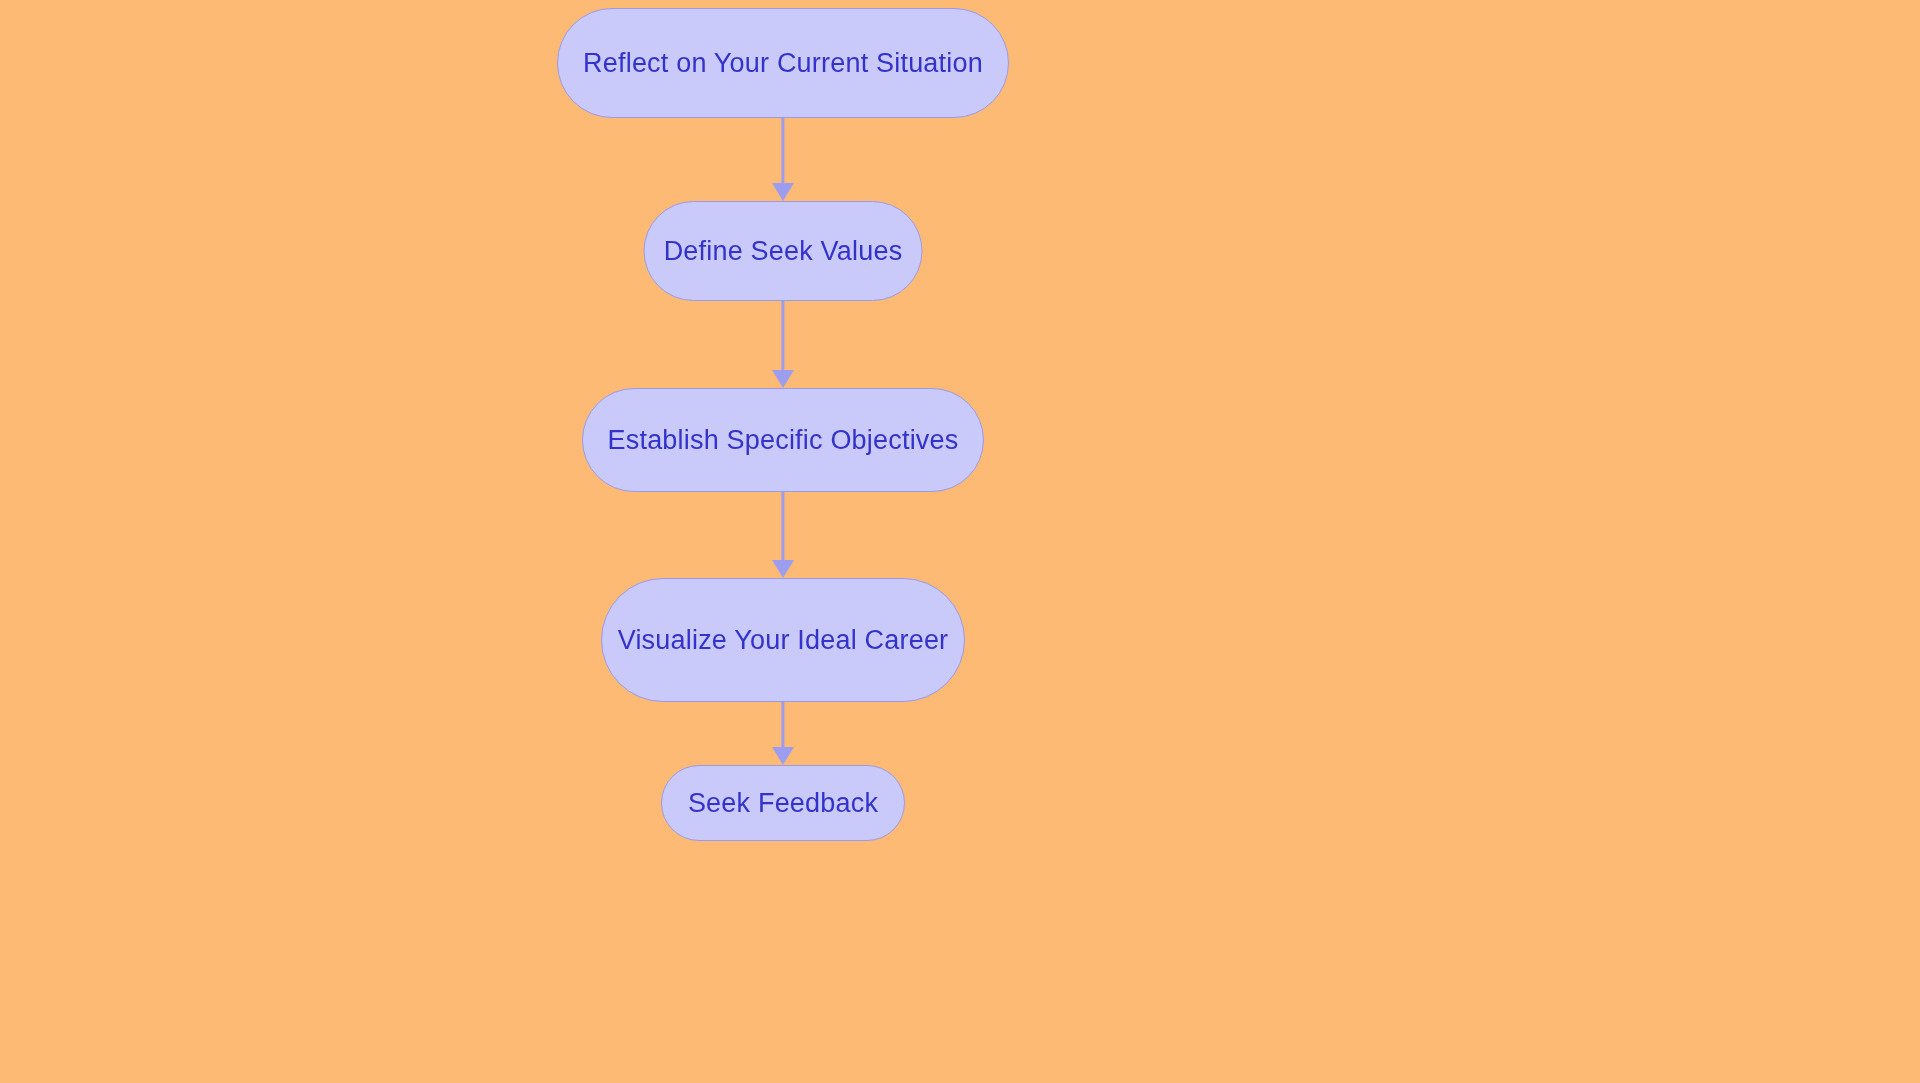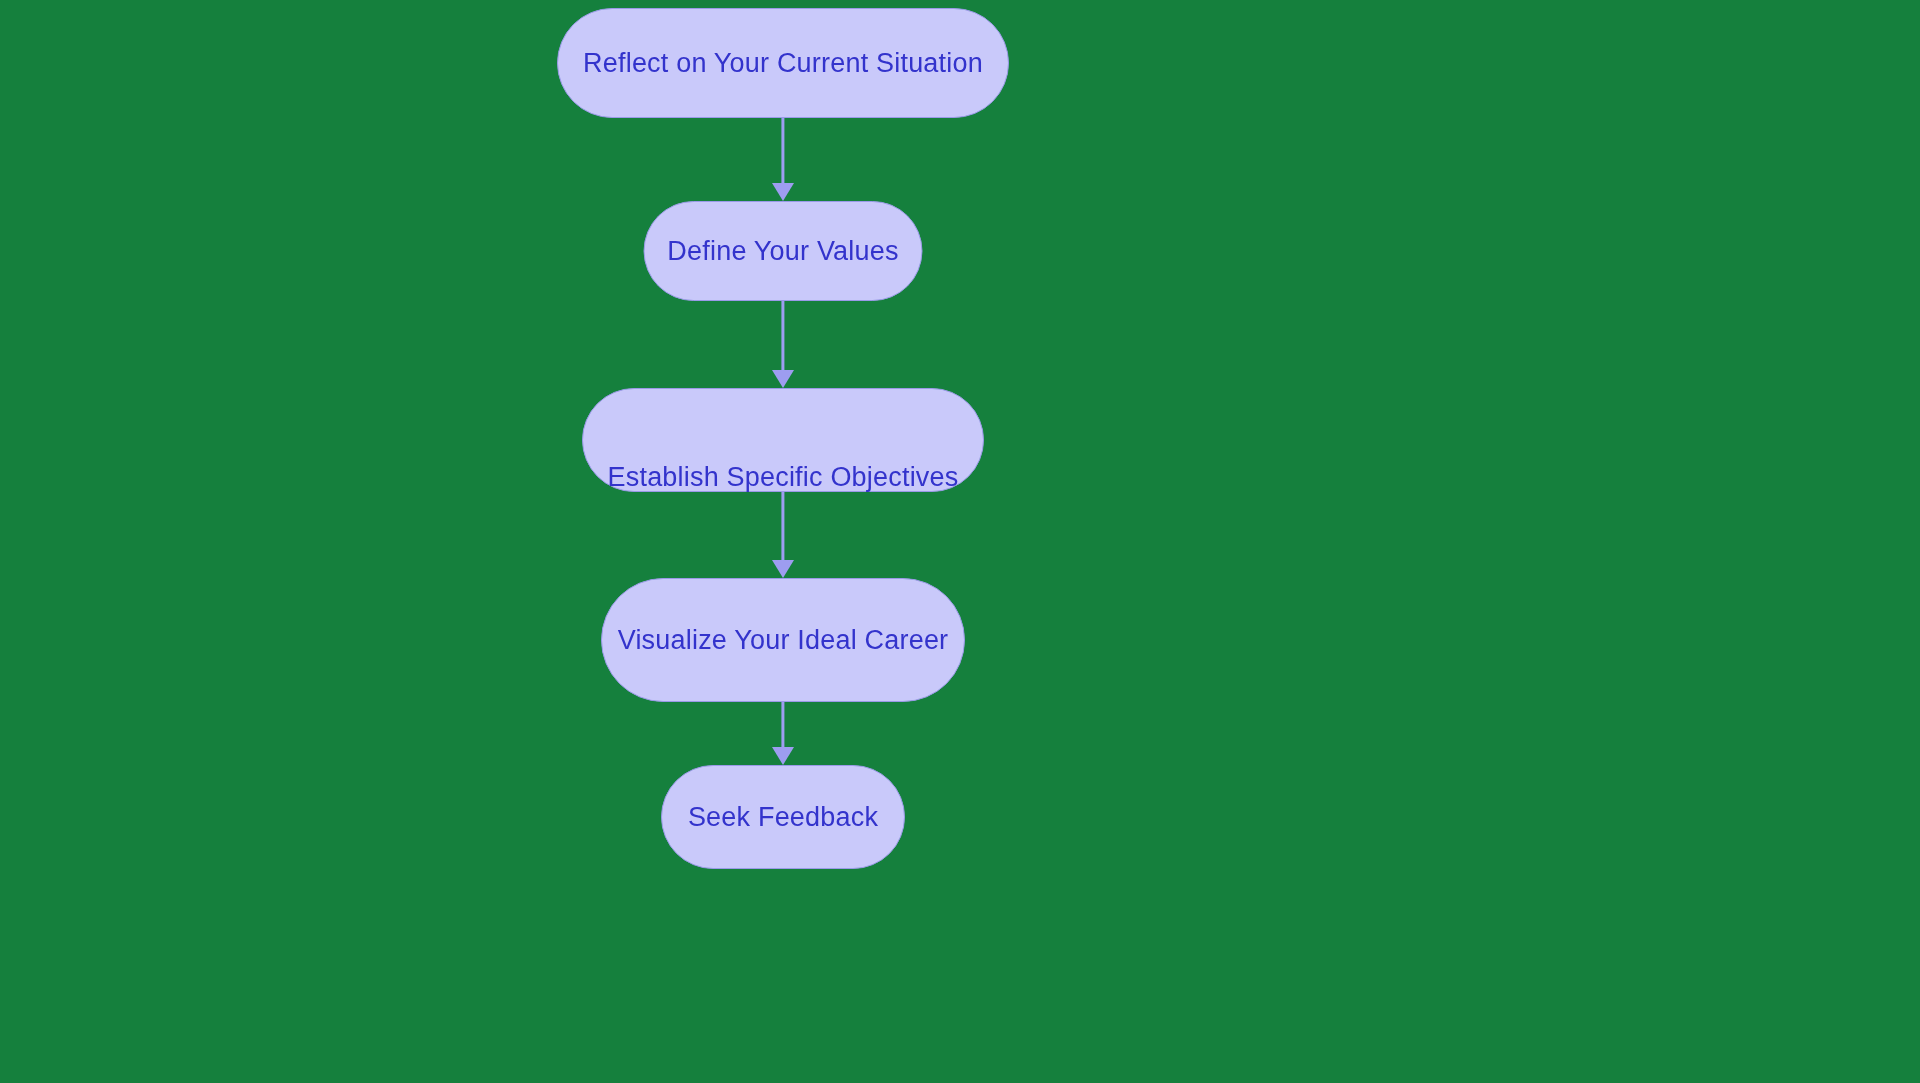--- a/index.html
+++ b/index.html
@@ -68,21 +68,21 @@
     width: 0;
     height: 0;
     border-left: 11px solid transparent;
     border-right: 11px solid transparent;
     border-top: 18px solid #9d9df0;
   }
 </style>
 </head>
 <body>
 
-<div id="flowchart-canvas" style="background: #15803d;">
+<div id="flowchart-canvas" style="background: #fdba74;">
 
   <div class="flow-edge" style="left: 783px; top: 118px; height: 83px;">
     <div class="edge-shaft" style="height: 65px; background: rgb(157, 157, 240);"></div>
     <div class="edge-head" style="border-top-color: rgb(157, 157, 240);"></div>
   </div>
   <div class="flow-edge" style="left: 783px; top: 301px; height: 87px;">
     <div class="edge-shaft" style="height: 69px; background: rgb(157, 157, 240);"></div>
     <div class="edge-head" style="border-top-color: rgb(157, 157, 240);"></div>
   </div>
   <div class="flow-edge" style="left: 783px; top: 492px; height: 86px;">
@@ -91,25 +91,25 @@
   </div>
   <div class="flow-edge" style="left: 783px; top: 678px; height: 87px;">
     <div class="edge-shaft" style="height: 69px; background: rgb(157, 157, 240);"></div>
     <div class="edge-head" style="border-top-color: rgb(157, 157, 240);"></div>
   </div>
 
   <div class="flow-node" style="left: 783px; top: 8px; width: 452px; height: 110px; background: rgb(201, 201, 250); border-color: rgb(154, 154, 232); color: rgb(51, 51, 204);">
     <span class="node-label">Reflect on Your Current Situation</span>
   </div>
   <div class="flow-node" style="left: 783px; top: 201px; width: 279px; height: 100px; background: rgb(201, 201, 250); border-color: rgb(154, 154, 232); color: rgb(51, 51, 204);">
-    <span class="node-label">Define Your Values</span>
+    <span class="node-label">Define Seek Values</span>
   </div>
-  <div class="flow-node" style="left: 783px; top: 388px; width: 402px; height: 104px; background: rgb(201, 201, 250); border-color: rgb(154, 154, 232); color: rgb(51, 51, 204); align-items: flex-end;">
+  <div class="flow-node" style="left: 783px; top: 388px; width: 402px; height: 104px; background: rgb(201, 201, 250); border-color: rgb(154, 154, 232); color: rgb(51, 51, 204);">
     <span class="node-label">Establish Specific Objectives</span>
   </div>
   <div class="flow-node" style="left: 783px; top: 578px; width: 364px; height: 124px; background: rgb(201, 201, 250); border-color: rgb(154, 154, 232); color: rgb(51, 51, 204);">
     <span class="node-label">Visualize Your Ideal Career</span>
   </div>
-  <div class="flow-node" style="left: 783px; top: 765px; width: 244px; height: 104px; background: rgb(201, 201, 250); border-color: rgb(154, 154, 232); color: rgb(51, 51, 204);">
+  <div class="flow-node" style="left: 783px; top: 765px; width: 244px; height: 76px; background: rgb(201, 201, 250); border-color: rgb(154, 154, 232); color: rgb(51, 51, 204);">
     <span class="node-label">Seek Feedback</span>
   </div>
 
 </div>
 
 </body></html>

